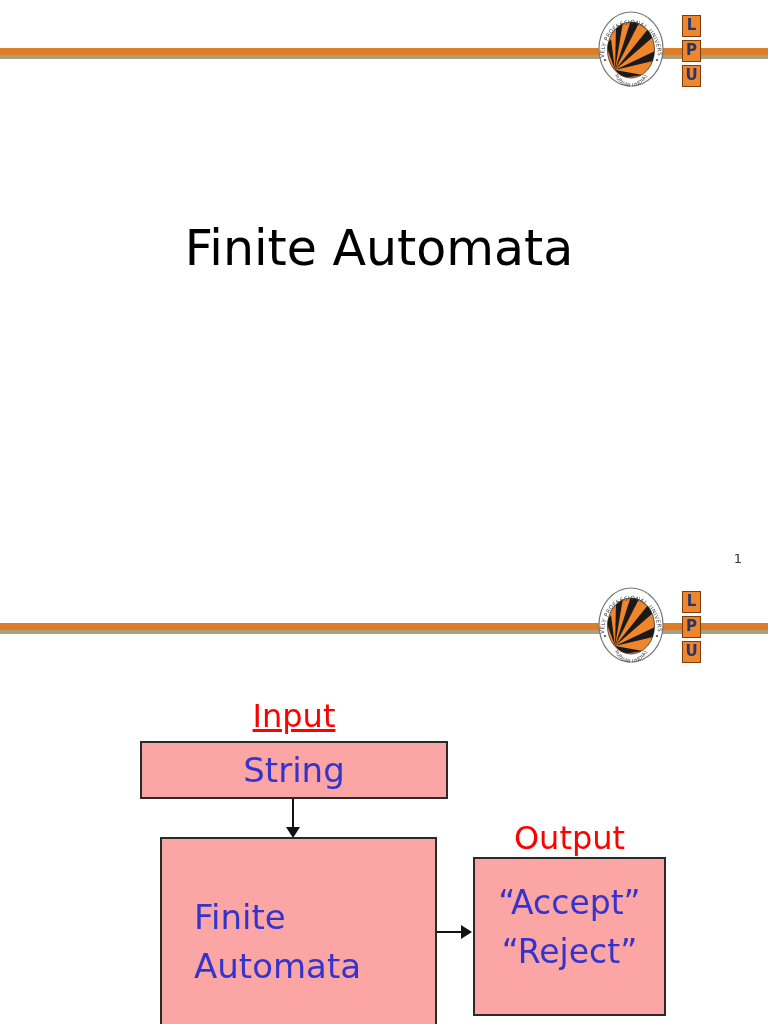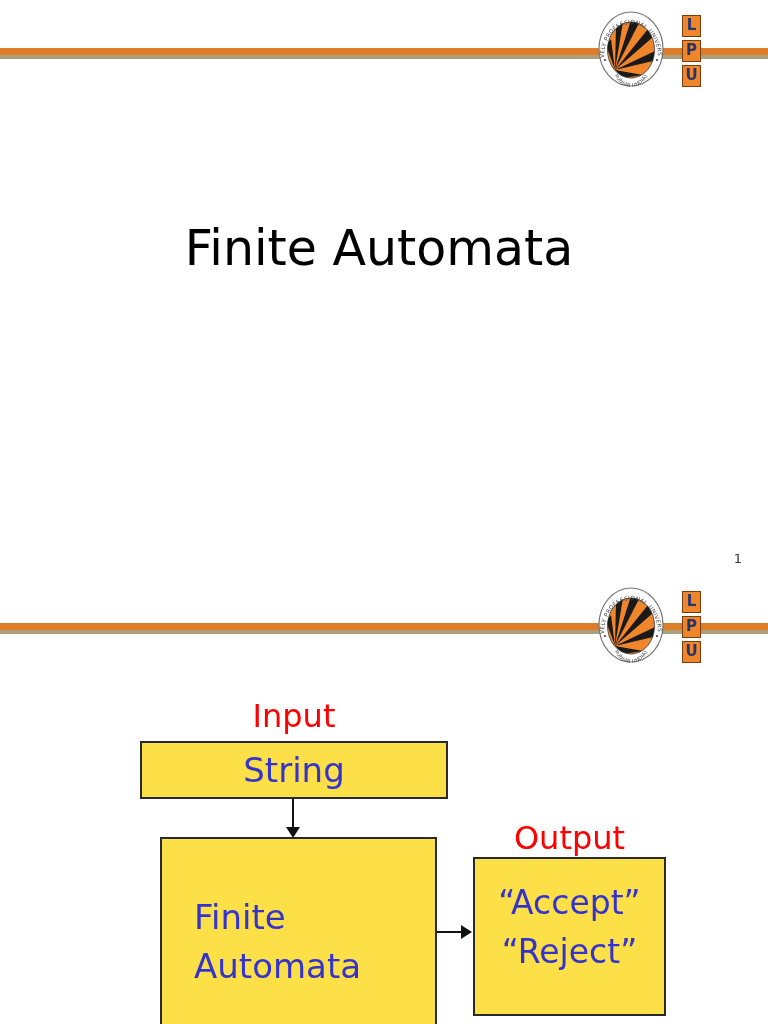--- a/index.html
+++ b/index.html
@@ -29,23 +29,23 @@
   
   .title{position:absolute;color:#000;z-index:3;text-align:center;font-weight:400;}
   #slide1 .title{top:198px;left:6px;width:746px;font-size:49px;line-height:1.1;margin-top:24px;}
   #slide2 .title{top:16px;left:0;width:768px;font-size:42px;line-height:1.05;}
   .pagenum{position:absolute;top:551px;left:726px;width:24px;text-align:center;
     font-size:13px;color:#333;}
 
   
   .red-label{position:absolute;color:#FF0000;font-size:32px;text-align:center;z-index:2;}
   .blue-text{color:#3434CC;}
-  .dbox{position:absolute;border:2px solid #2a2a2a;box-sizing:border-box;background:#fde047;}
+  .dbox{position:absolute;border:2px solid #2a2a2a;box-sizing:border-box;background:#fca5a5;}
 
-  .input-label{top:120px;left:140px;width:308px;line-height:40px;}
+  .input-label{top:120px;left:140px;width:308px;line-height:40px;text-decoration:underline;}
   .string-box{top:165px;left:140px;width:308px;height:58px;}
   .string-box .lbl{font-size:34px;line-height:54px;text-align:center;}
 
   .arrow-down-line{position:absolute;left:292px;top:223px;width:2px;height:30px;background:#111;}
   .arrow-down-head{position:absolute;left:286px;top:251px;width:0;height:0;
     border-left:7px solid transparent;border-right:7px solid transparent;border-top:11px solid #111;}
 
   .machine-box{top:261px;left:160px;width:277px;height:280px;}
   .machine-box .inner{padding:54px 16px 0 32px;}
   .machine-box .line{font-size:34px;line-height:49px;}

